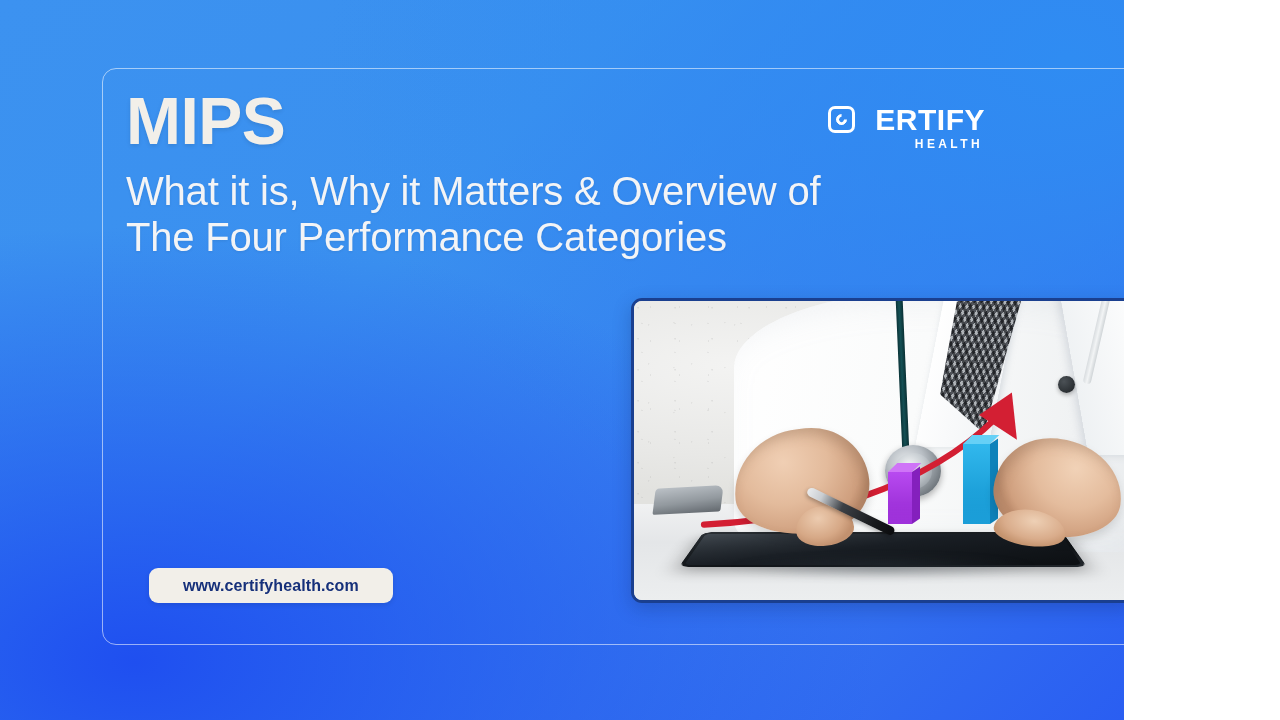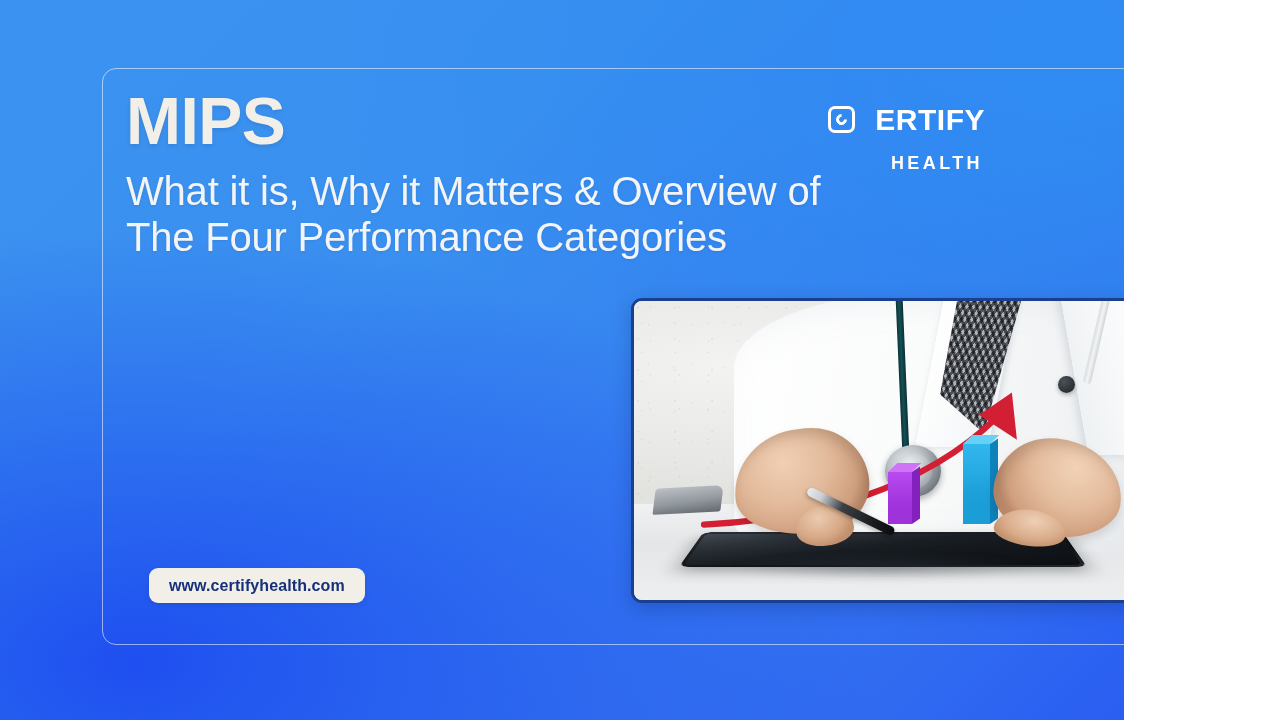--- a/index.html
+++ b/index.html
@@ -100,35 +100,35 @@
     transform: rotate(-45deg);
   }
   #logo-letters {
     font-size: 30px;
     font-weight: 600;
     color: #ffffff;
     letter-spacing: 0.5px;
     line-height: 27px;
   }
   #logo-sub {
-    font-size: 18px;
+    font-size: 12px;
     font-weight: 700;
     color: #ffffff;
     letter-spacing: 3.4px;
-    margin-top: 21px;
+    margin-top: 5px;
     padding-right: 2px;
   }
 
   
   #url-pill {
     position: absolute;
     left: 149px;
     top: 568px;
     height: 35px;
-    padding: 0 20px;
+    padding: 0 34px;
     display: flex;
     align-items: center;
     background: #f2efe9;
     border-radius: 9px;
     box-shadow: 0 2px 5px rgba(0,0,0,0.10);
   }
   #url-pill-text {
     font-size: 16px;
     font-weight: 700;
     color: #16307a;

